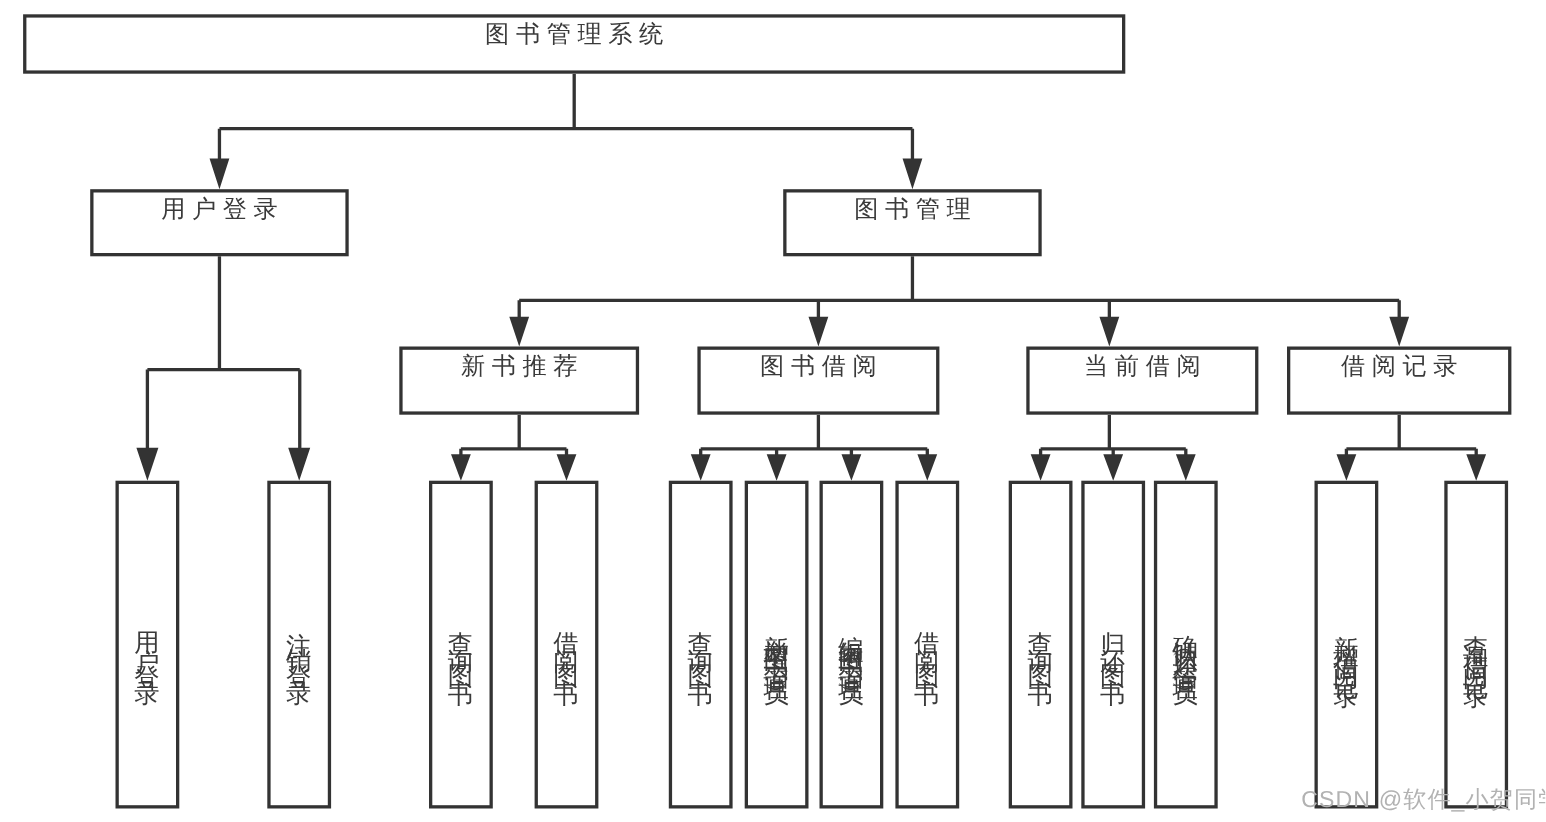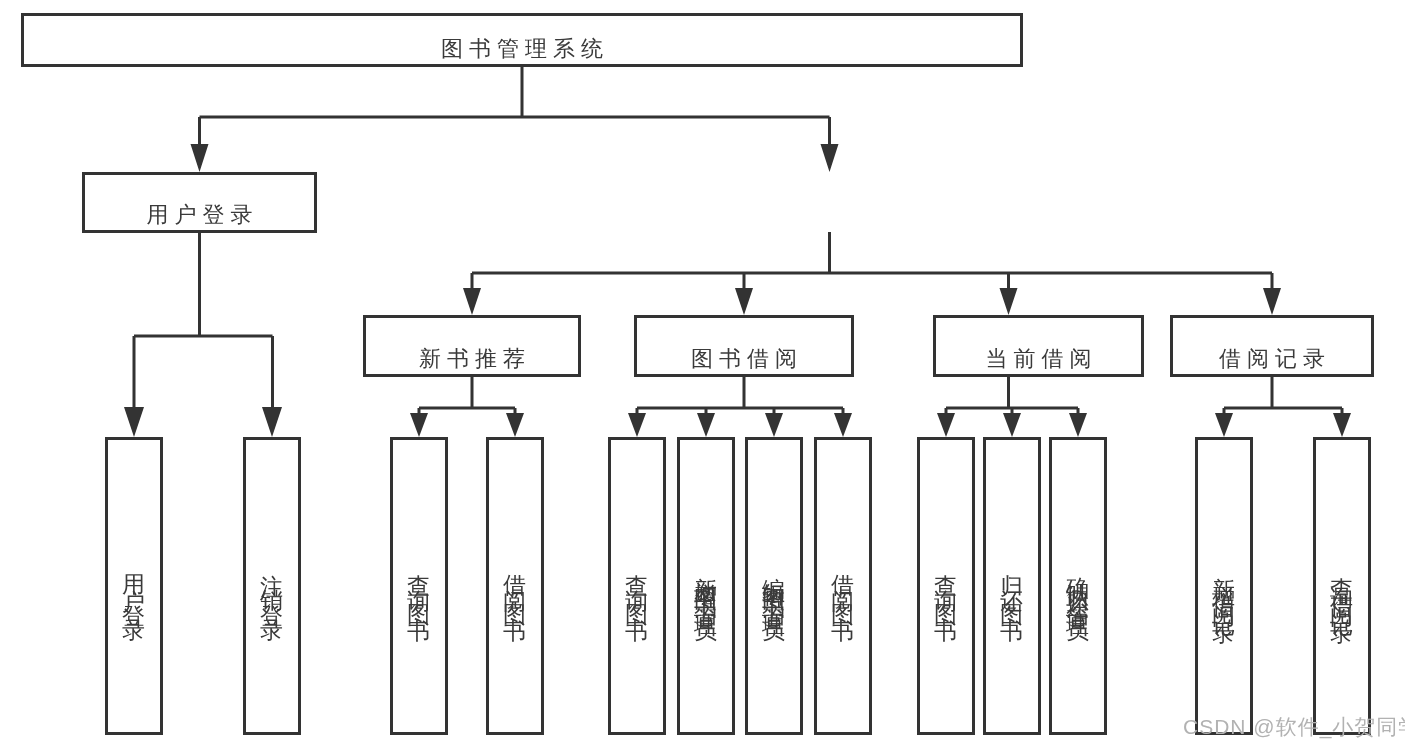--- a/index.html
+++ b/index.html
@@ -18,21 +18,21 @@
   }
   .box {
     position: absolute;
     box-sizing: border-box;
     background: #ffffff;
     border: 3px solid #333333;
     color: #3a3a3a;
   }
   .hbox {
     display: flex;
-    align-items: flex-end;
+    align-items: flex-start;
     justify-content: center;
     font-size: 22px;
     letter-spacing: 6px;
     text-indent: 6px; 
     white-space: nowrap;
   }
   .vbox {
     writing-mode: vertical-rl;
     text-orientation: mixed;
     text-align: center;
@@ -97,20 +97,23 @@
          M1333 413 H1351 L1342 437 Z" fill="#333333"></path>
   </svg>
 
   <div class="box hbox" style="left:21px;top:13px;width:1002px;height:54px">
     <span>图书管理系统</span>
   </div>
 
   <div class="box hbox" style="left:82px;top:172px;width:235px;height:61px">
     <span>用户登录</span>
   </div>
+  <div class="box hbox" style="left:712px;top:172px;width:235px;height:61px">
+    <span>图书管理</span>
+  </div>
 
   <div class="box hbox" style="left:634px;top:315px;width:220px;height:62px">
     <span>图书借阅</span>
   </div>
   <div class="box hbox" style="left:363px;top:315px;width:218px;height:62px">
     <span>新书推荐</span>
   </div>
   <div class="box hbox" style="left:933px;top:315px;width:211px;height:62px">
     <span>当前借阅</span>
   </div>

